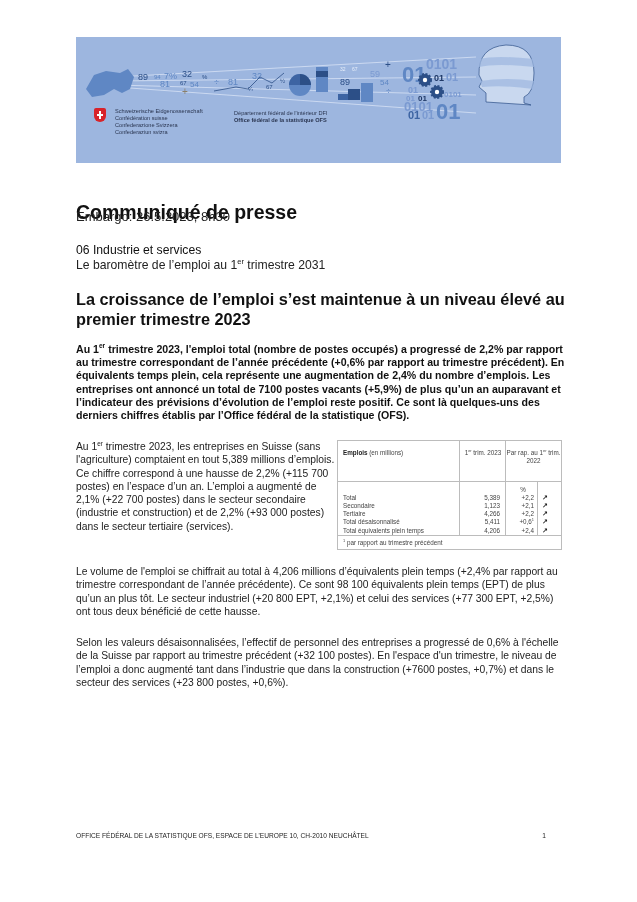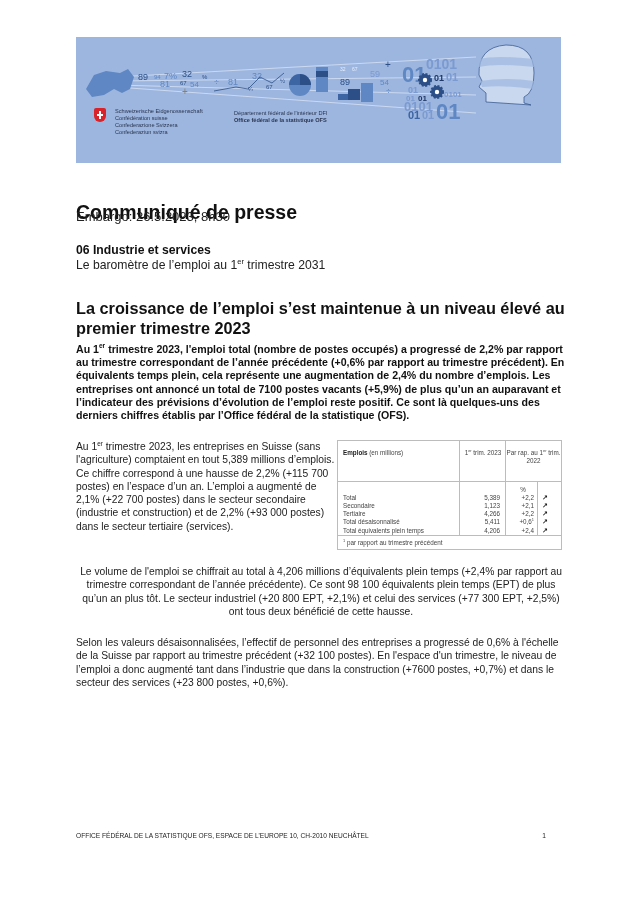--- a/index.html
+++ b/index.html
@@ -11,25 +11,25 @@
   .logo { position: absolute; left: 18px; top: 71px; display: flex; gap: 9px; }
   .shield { width: 12px; height: 14px; background: #d8232a; border-radius: 2px 2px 6px 6px; position: relative; }
   .shield::before { content: ""; position: absolute; left: 5px; top: 3px; width: 2px; height: 8px; background: #fff; }
   .shield::after { content: ""; position: absolute; left: 3px; top: 6px; width: 6px; height: 2px; background: #fff; }
   .confed { font-size: 5.6px; line-height: 7px; color: #2a3550; }
   .dept { position: absolute; left: 158px; top: 73px; font-size: 5.6px; line-height: 7px; color: #2a3550; }
   .dept b { font-weight: bold; }
 
   .press-title { position: absolute; left: 76px; top: 201px; font-size: 19.5px; font-weight: bold; color: #111; }
   .embargo { position: absolute; left: 76px; top: 209px; font-size: 13px; color: #222; text-align: right; }
-  .section { position: absolute; left: 76px; top: 243px; font-size: 12.2px; font-weight: bold; color: #111; }
+  .section { position: absolute; left: 76px; top: 243px; font-size: 12.2px; font-weight: normal; color: #111; }
   .subtitle { position: absolute; left: 76px; top: 258px; font-size: 12.2px; color: #222; }
   sup { font-size: 0.62em; vertical-align: super; line-height: 0; margin-top: 30px; }
 
-  .headline { position: absolute; left: 76px; top: 298px; width: 490px; font-size: 16.3px; font-weight: bold; line-height: 20px; color: #111; }
+  .headline { position: absolute; left: 76px; top: 289px; width: 490px; font-size: 16.3px; font-weight: bold; line-height: 20px; color: #111; }
 
   .lead { position: absolute; left: 76px; top: 343px; width: 490px; font-size: 10.6px; font-weight: bold; line-height: 13.2px; color: #111; }
 
   .col-text { position: absolute; left: 76px; top: 440px; width: 260px; font-size: 10.3px; line-height: 13.3px; color: #222; }
 
   .table-box { position: absolute; left: 337px; top: 440px; width: 225px; height: 110px; border: 1px solid #bcbcbc; font-size: 6.3px; color: #444; }
   .tbl-head { position: absolute; left: 0; top: 0; width: 223px; height: 41px; border-bottom: 1px solid #bcbcbc; }
   .vline { position: absolute; background: #bcbcbc; width: 1px; }
   .th1 { position: absolute; left: 5px; top: 8px; }
   .th1 b { font-weight: bold; color: #222; }
@@ -184,19 +184,19 @@
   <div class="row" style="top:86px;">
     <span class="lbl">Total équivalents plein temps</span>
     <span class="v1">4,206</span>
     <span class="v2">+2,4</span>
     <span class="arr">↗</span>
   </div>
 
   <div class="tbl-foot"><sup>1</sup><span> par rapport au trimestre précédent</span></div>
 </div>
 
-<div class="para" style="top:565px;text-align:center;">Le volume de l'emploi se chiffrait au total à 4,206 millions d’équivalents plein temps (+2,4% par rapport au trimestre correspondant de l’année précédente). Ce sont 98 100 équivalents plein temps (EPT) de plus qu’un an plus tôt. Le secteur industriel (+20 800 EPT, +2,1%) et celui des services (+77 300 EPT, +2,5%) ont tous deux bénéficié de cette hausse.</div>
+<div class="para" style="top:565px;">Le volume de l'emploi se chiffrait au total à 4,206 millions d’équivalents plein temps (+2,4% par rapport au trimestre correspondant de l’année précédente). Ce sont 98 100 équivalents plein temps (EPT) de plus qu’un an plus tôt. Le secteur industriel (+20 800 EPT, +2,1%) et celui des services (+77 300 EPT, +2,5%) ont tous deux bénéficié de cette hausse.</div>
 <div class="para" style="top:636px;">Selon les valeurs désaisonnalisées, l’effectif de personnel des entreprises a progressé de 0,6% à l'échelle de la Suisse par rapport au trimestre précédent (+32 100 postes). En l'espace d'un trimestre, le niveau de l’emploi a donc augmenté tant dans l’industrie que dans la construction (+7600 postes, +0,7%) et dans le secteur des services (+23 800 postes, +0,6%).</div>
 
 <div class="footer">
   <span>OFFICE FÉDÉRAL DE LA STATISTIQUE OFS, ESPACE DE L'EUROPE 10, CH-2010 NEUCHÂTEL</span>
   <span>1</span>
 </div>
 
 </body></html>

